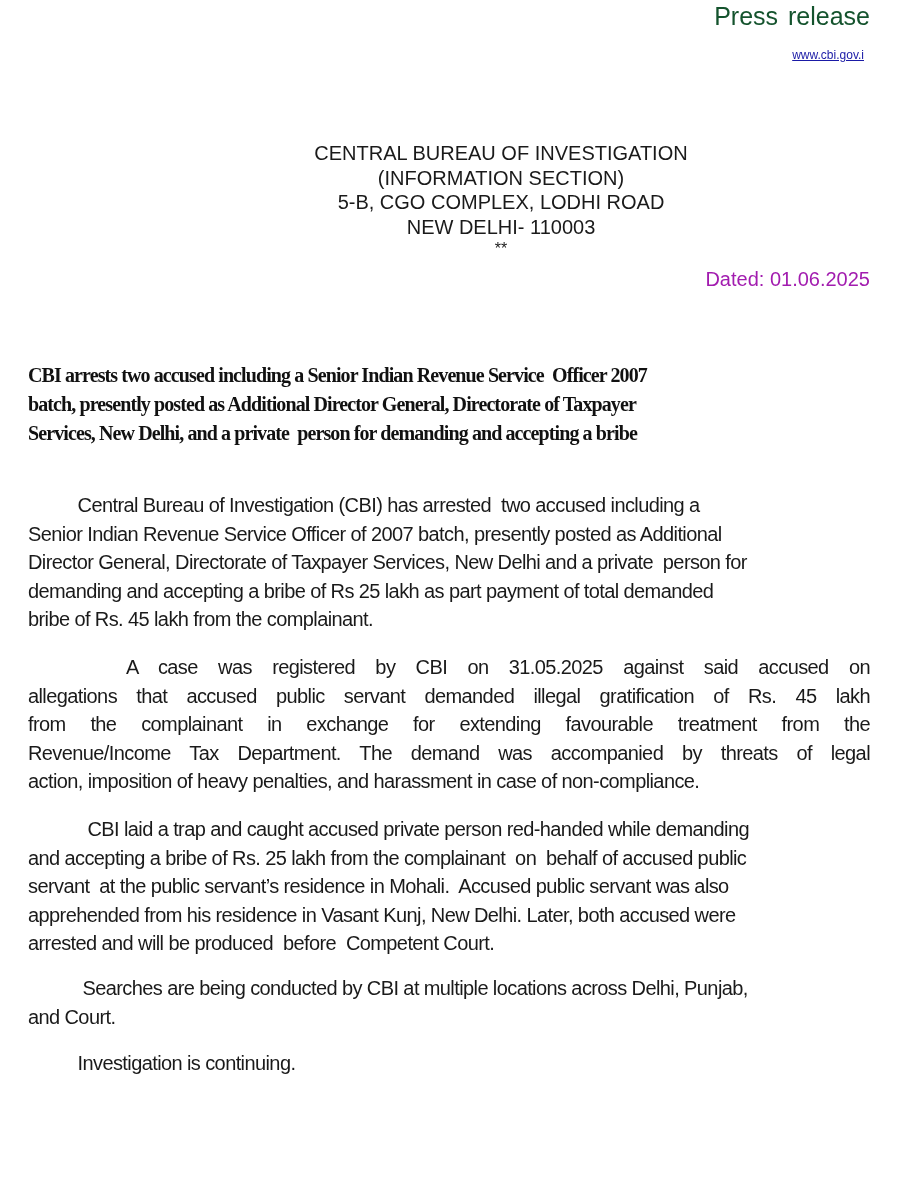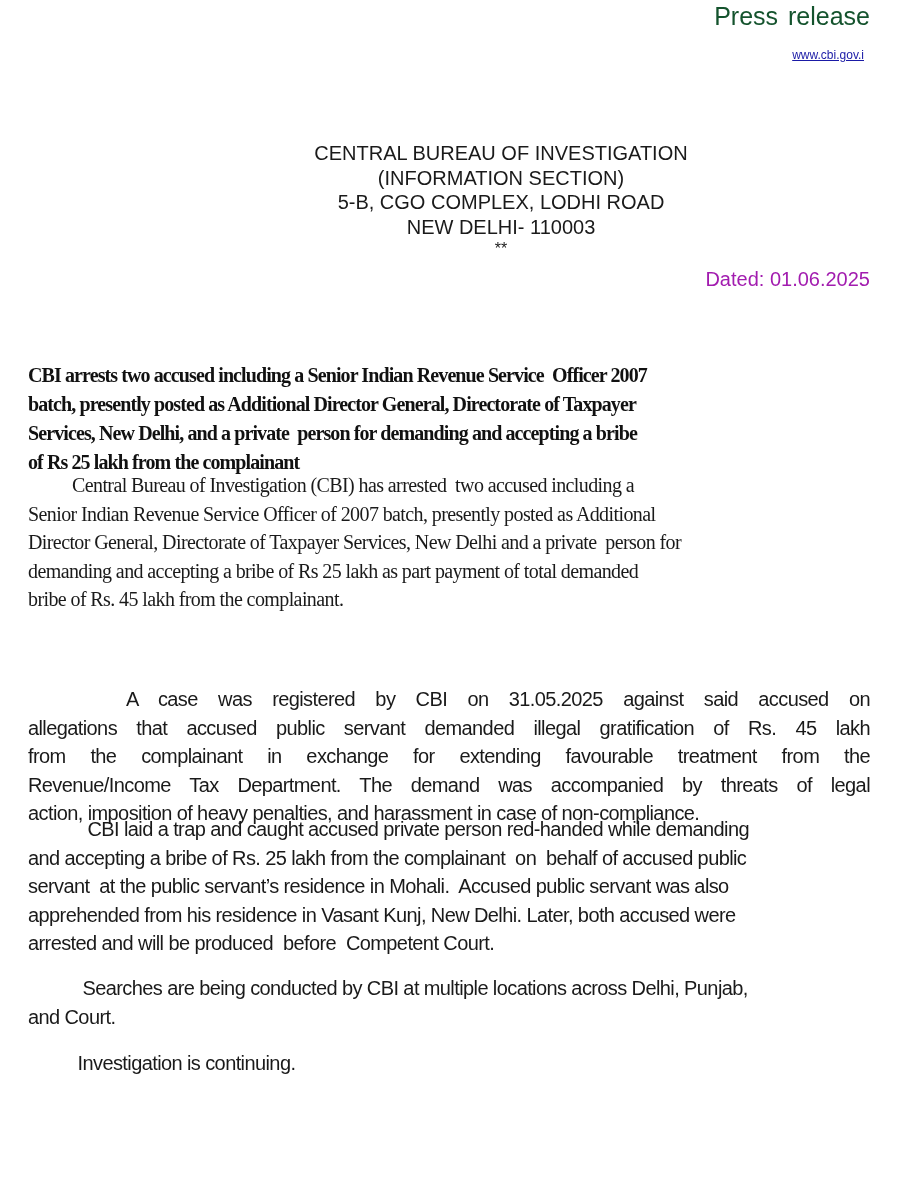--- a/index.html
+++ b/index.html
@@ -71,21 +71,21 @@
     transform-origin: left center;
   }
 
   .para {
     left: 28px;
     width: 842px;
     font-size: 20px;
     line-height: 28.5px;
     color: #1a1a1a;
   }
-  .p1 { top: 471px; font-family: Liberation Serif, serif; }
+  .p1 { top: 491px; }
   .p2 { top: 653px; }
   .p3 { top: 815px; }
   .p4 { top: 974px; }
   .p5 { top: 1049px; }
 
   .justified .line {
     text-align: justify;
     text-align-last: justify;
     white-space: normal;
   }
@@ -108,33 +108,32 @@
   <div>NEW DELHI- 110003</div>
   <div class="stars">**</div>
 </div>
 
 <div class="abs dated">Dated: 01.06.2025</div>
 
 <div class="abs headline condensed-bold">
   <span class="line">CBI arrests two accused including a Senior Indian Revenue Service  Officer 2007</span>
   <span class="line">batch, presently posted as Additional Director General, Directorate of Taxpayer</span>
   <span class="line">Services, New Delhi, and a private  person for demanding and accepting a bribe</span>
-  <span class="line">of Rs 25 lakh from the complainant</span>
 </div>
 
 <div class="abs para p1 condensed">
   <span class="line">          Central Bureau of Investigation (CBI) has arrested  two accused including a</span>
   <span class="line">Senior Indian Revenue Service Officer of 2007 batch, presently posted as Additional</span>
   <span class="line">Director General, Directorate of Taxpayer Services, New Delhi and a private  person for</span>
   <span class="line">demanding and accepting a bribe of Rs 25 lakh as part payment of total demanded</span>
   <span class="line">bribe of Rs. 45 lakh from the complainant.</span>
 </div>
 
 <div class="abs para p2 condensed justified">
-  <span class="line" style="padding-left:98px;margin-top:32px;">A case was registered by CBI on  31.05.2025 against said accused on</span>
+  <span class="line" style="padding-left:98px;">A case was registered by CBI on  31.05.2025 against said accused on</span>
   <span class="line">allegations that accused public servant demanded illegal gratification of Rs. 45 lakh</span>
   <span class="line">from the complainant in exchange for extending favourable treatment from the</span>
   <span class="line">Revenue/Income Tax Department. The demand was accompanied by threats of legal</span>
   <span class="line last">action, imposition of heavy penalties, and harassment in case of non-compliance.</span>
 </div>
 
 <div class="abs para p3 condensed">
   <span class="line">            CBI laid a trap and caught accused private person red-handed while demanding</span>
   <span class="line">and accepting a bribe of Rs. 25 lakh from the complainant  on  behalf of accused public</span>
   <span class="line">servant  at the public servant’s residence in Mohali.  Accused public servant was also</span>

